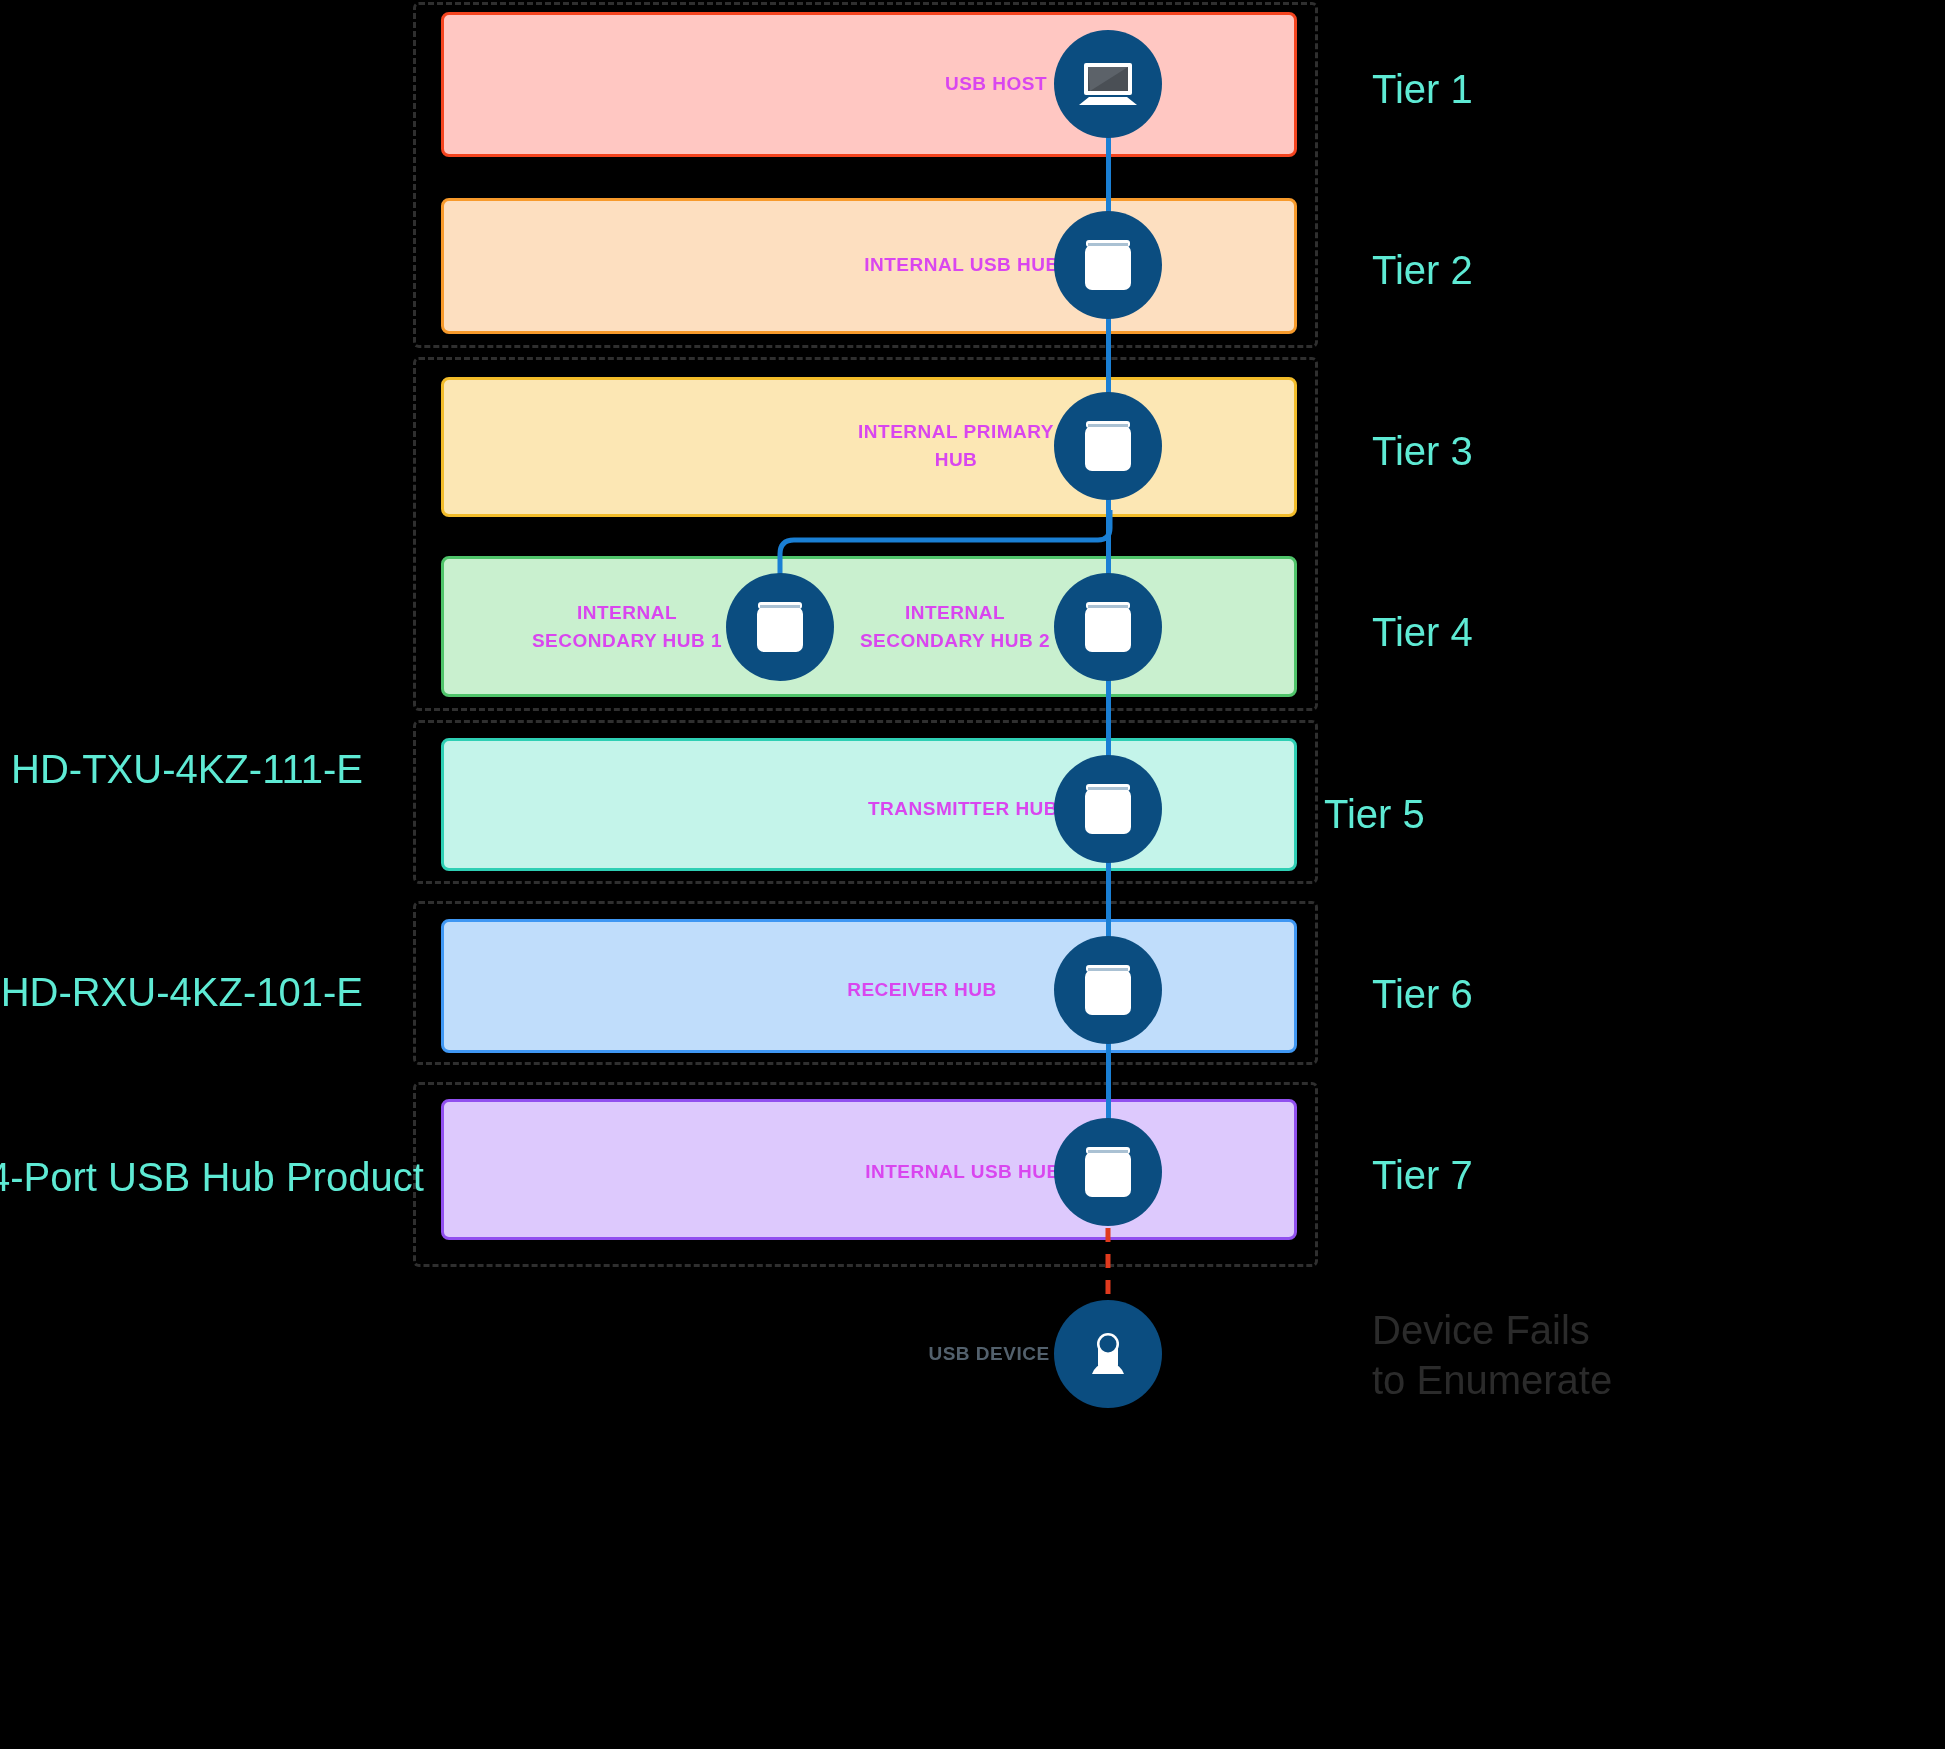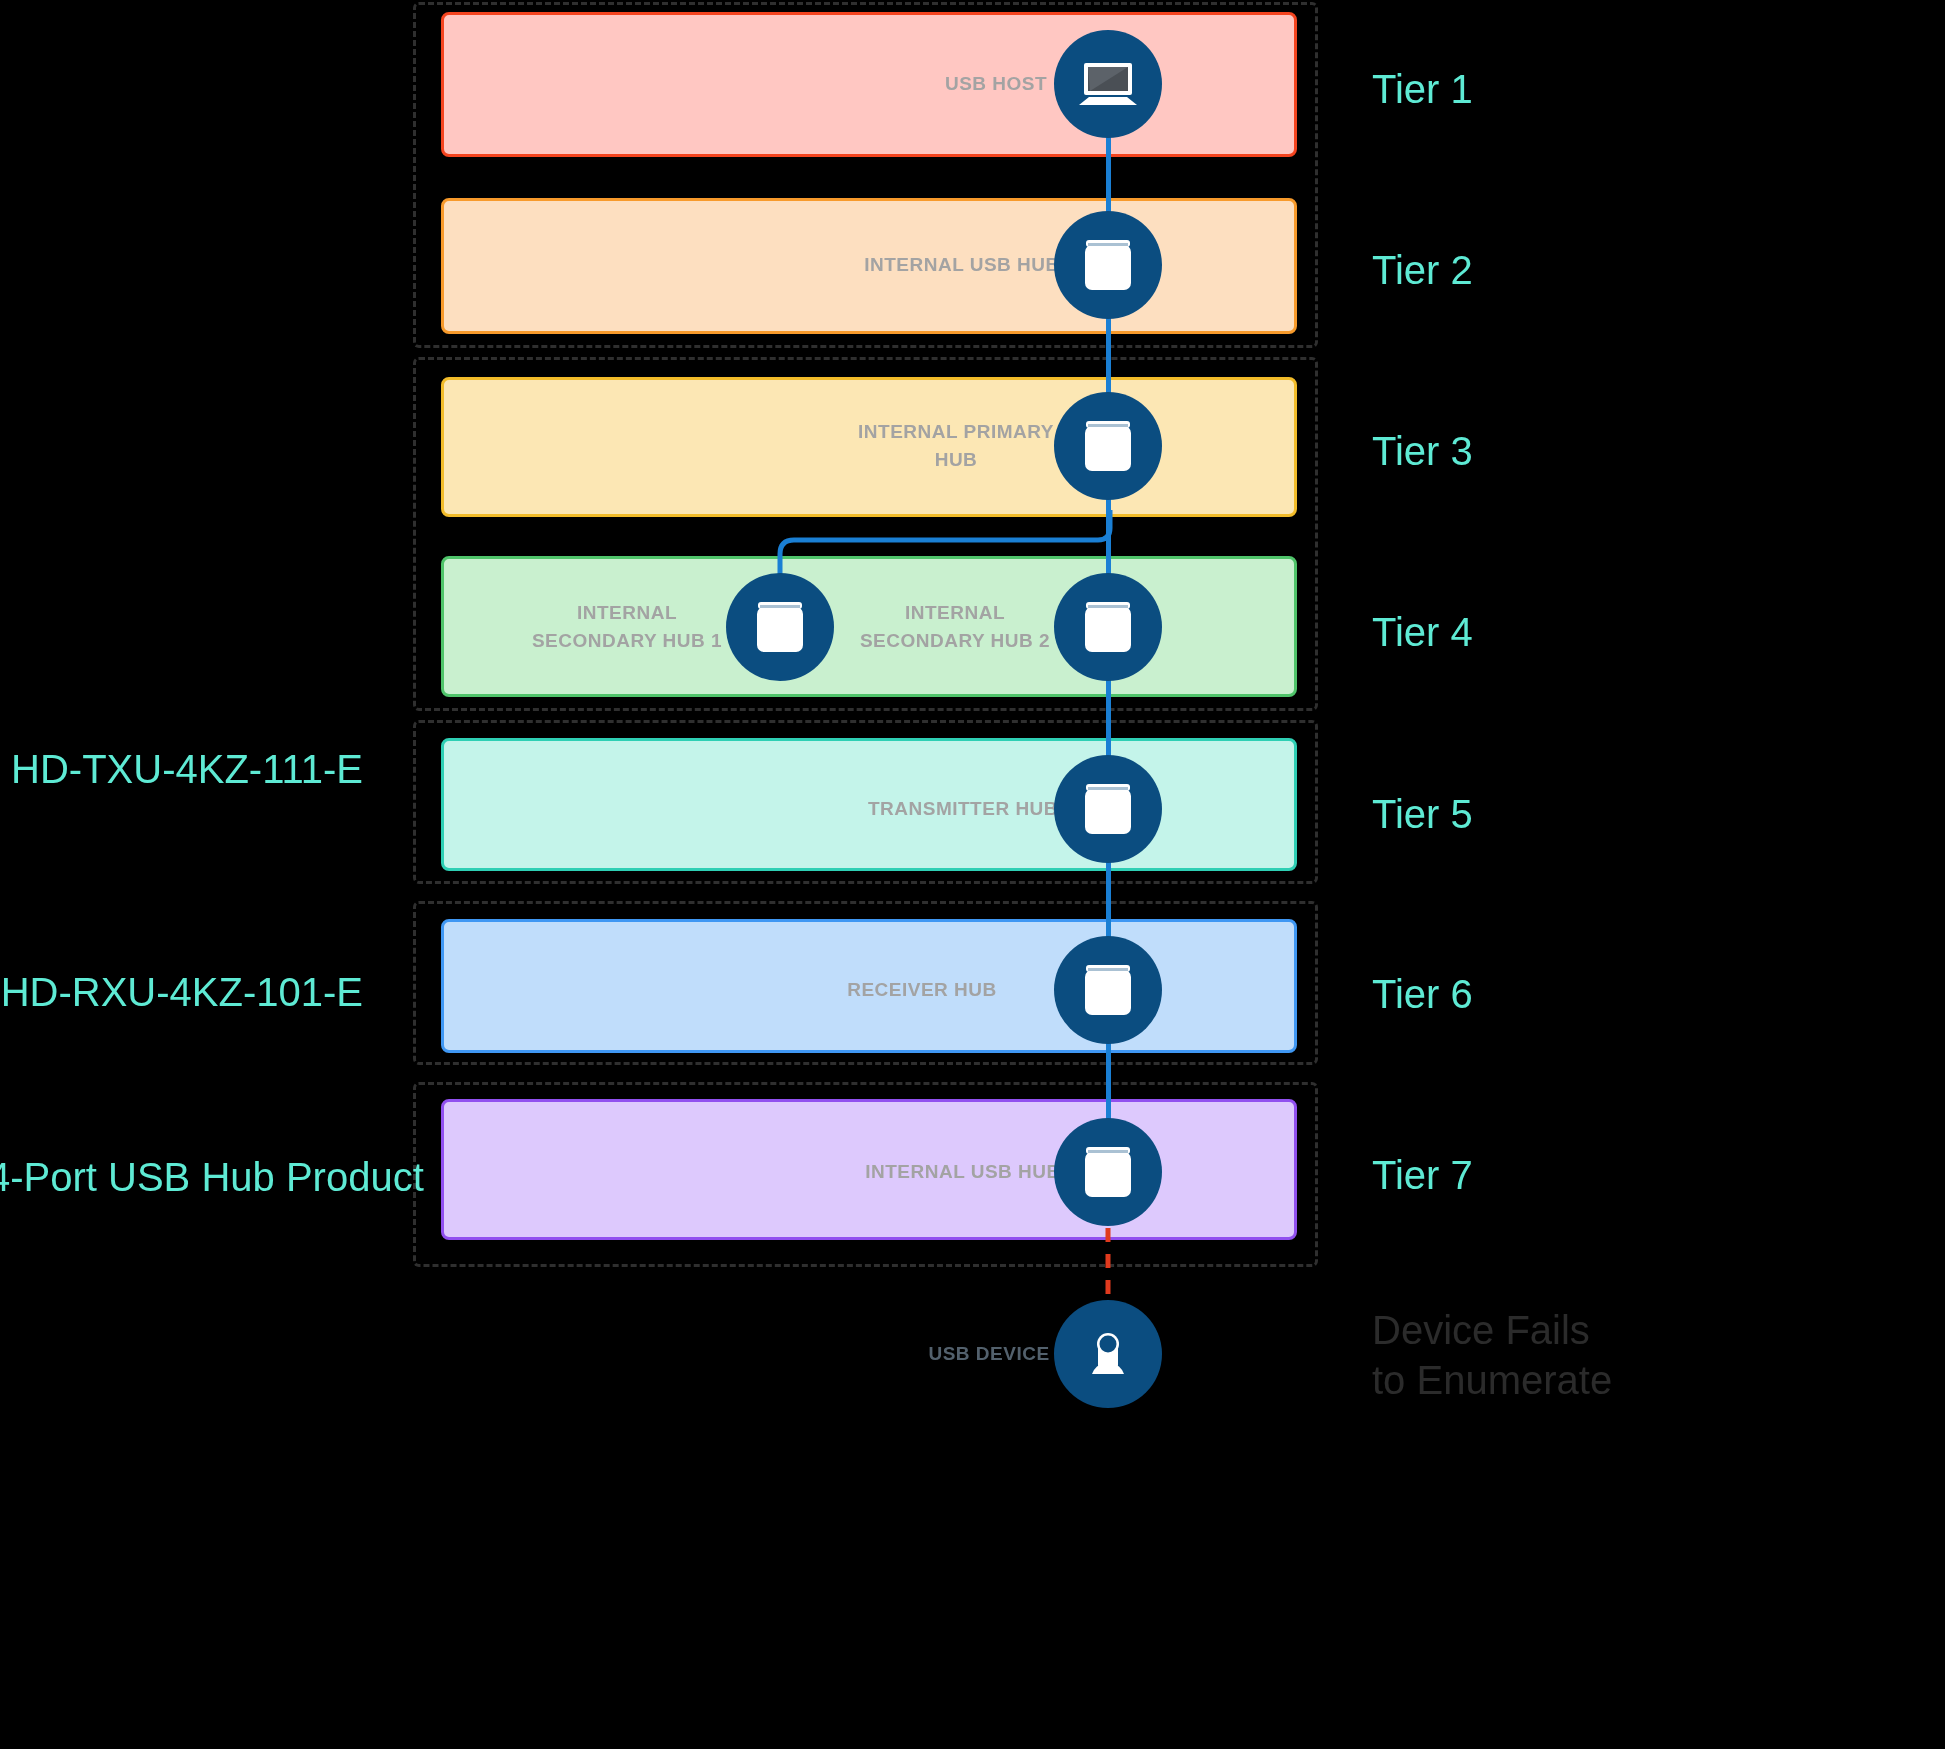--- a/index.html
+++ b/index.html
@@ -21,21 +21,21 @@
   .tier-row{
     position:absolute;
     box-sizing:border-box;
     border-radius:8px;
     border:3px solid #000;
   }
 
   
   .node-label{
     position:absolute;
-    color:#a3a3a3;
+    color:#d946ef;
     font-size:19px;
     font-weight:bold;
     letter-spacing:.5px;
     text-align:center;
     line-height:1.45;
     white-space:pre-line;
     transform:translate(-50%,-50%);
   }
 
   
@@ -218,20 +218,20 @@
   </div>
 
   <div class="side-label left" style="left:0px;top:744px;width:363px;">HD-TXU-4KZ-111-E</div>
   <div class="side-label left" style="left:0px;top:967px;width:363px;">HD-RXU-4KZ-101-E</div>
   <div class="side-label left" style="left:-12px;top:1152px;width:375px;">4-Port USB Hub Product</div>
 
   <div class="side-label right" style="left:1372px;top:64px;">Tier 1</div>
   <div class="side-label right" style="left:1372px;top:245px;">Tier 2</div>
   <div class="side-label right" style="left:1372px;top:426px;">Tier 3</div>
   <div class="side-label right" style="left:1372px;top:607px;">Tier 4</div>
-  <div class="side-label right" style="left:1372px;top:789px;">Tier 5</div>
+  <div class="side-label right" style="left:1324px;top:789px;">Tier 5</div>
   <div class="side-label right" style="left:1372px;top:969px;">Tier 6</div>
   <div class="side-label right" style="left:1372px;top:1150px;">Tier 7</div>
 
   <div class="fail-label" style="left:1372px;top:1305px;">Device Fails
 to Enumerate</div>
 
 </div>
 
 </body></html>

